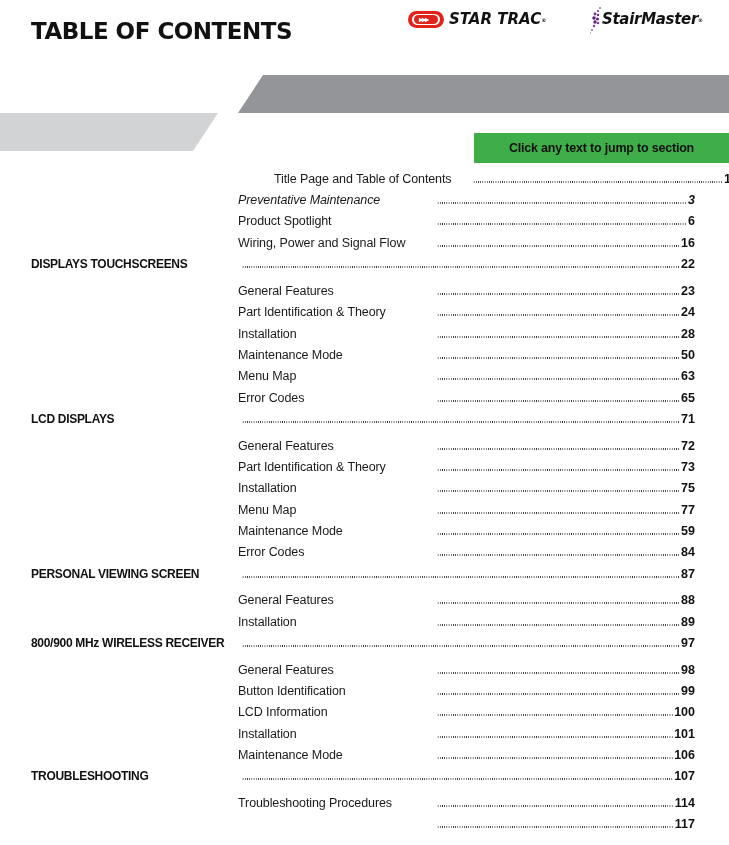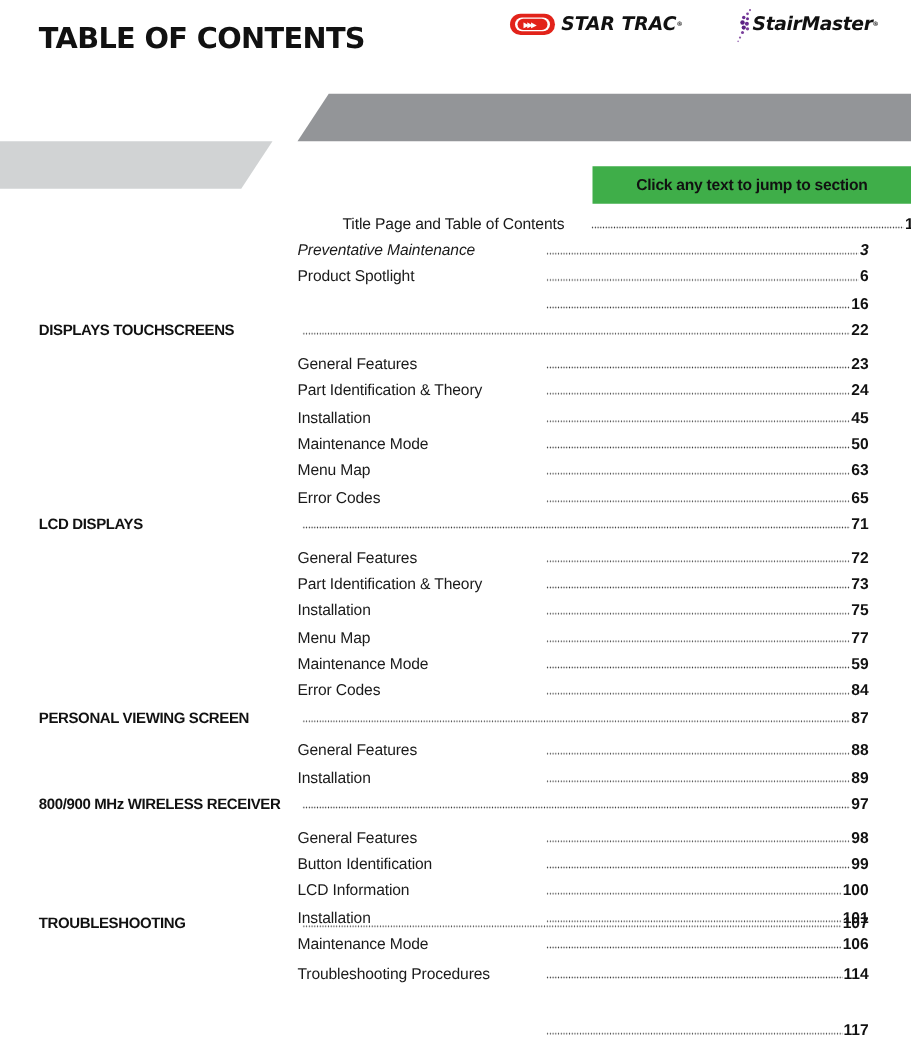--- a/index.html
+++ b/index.html
@@ -124,20 +124,21 @@
       <span class="label">Preventative Maintenance</span>
       <span class="leader" style="right: 8px;"></span>
       <span class="page">3</span>
     </a>
     <a class="row sub" style="top: 212px;">
       <span class="label">Product Spotlight</span>
       <span class="leader" style="right: 8px;"></span>
       <span class="page">6</span>
     </a>
     <a class="row sub" style="top: 234px;">
+      <span class="label">Wiring, Power and Signal Flow</span>
       <span class="leader" style="right: 15px;"></span>
       <span class="page">16</span>
     </a>
     <a class="row section" style="top: 255px;">
       <span class="label">DISPLAYS TOUCHSCREENS</span>
       <span class="leader" style="right: 15px;"></span>
       <span class="page">22</span>
     </a>
     <a class="row sub" style="top: 282px;">
       <span class="label">General Features</span>
@@ -145,21 +146,21 @@
       <span class="page">23</span>
     </a>
     <a class="row sub" style="top: 303px;">
       <span class="label">Part Identification &amp; Theory</span>
       <span class="leader" style="right: 15px;"></span>
       <span class="page">24</span>
     </a>
     <a class="row sub" style="top: 325px;">
       <span class="label">Installation</span>
       <span class="leader" style="right: 15px;"></span>
-      <span class="page">45</span>
+      <span class="page">28</span>
     </a>
     <a class="row sub" style="top: 346px;">
       <span class="label">Maintenance Mode</span>
       <span class="leader" style="right: 15px;"></span>
       <span class="page">50</span>
     </a>
     <a class="row sub" style="top: 367px;">
       <span class="label">Menu Map</span>
       <span class="leader" style="right: 15px;"></span>
       <span class="page">63</span>
@@ -242,26 +243,26 @@
     <a class="row sub" style="top: 725px;">
       <span class="label">Installation</span>
       <span class="leader" style="right: 22px;"></span>
       <span class="page">101</span>
     </a>
     <a class="row sub" style="top: 746px;">
       <span class="label">Maintenance Mode</span>
       <span class="leader" style="right: 22px;"></span>
       <span class="page">106</span>
     </a>
-    <a class="row section" style="top: 729px;">
+    <a class="row section" style="top: 767px;">
       <span class="label">TROUBLESHOOTING</span>
       <span class="leader" style="right: 22px;"></span>
       <span class="page">107</span>
     </a>
-    <a class="row sub" style="top: 770px;">
+    <a class="row sub" style="top: 794px;">
       <span class="label">Troubleshooting Procedures</span>
       <span class="leader" style="right: 21px;"></span>
       <span class="page">114</span>
     </a>
     <a class="row sub" style="top: 815px;">
       <span class="leader" style="right: 21px;"></span>
       <span class="page">117</span>
     </a>
   </div>
 

